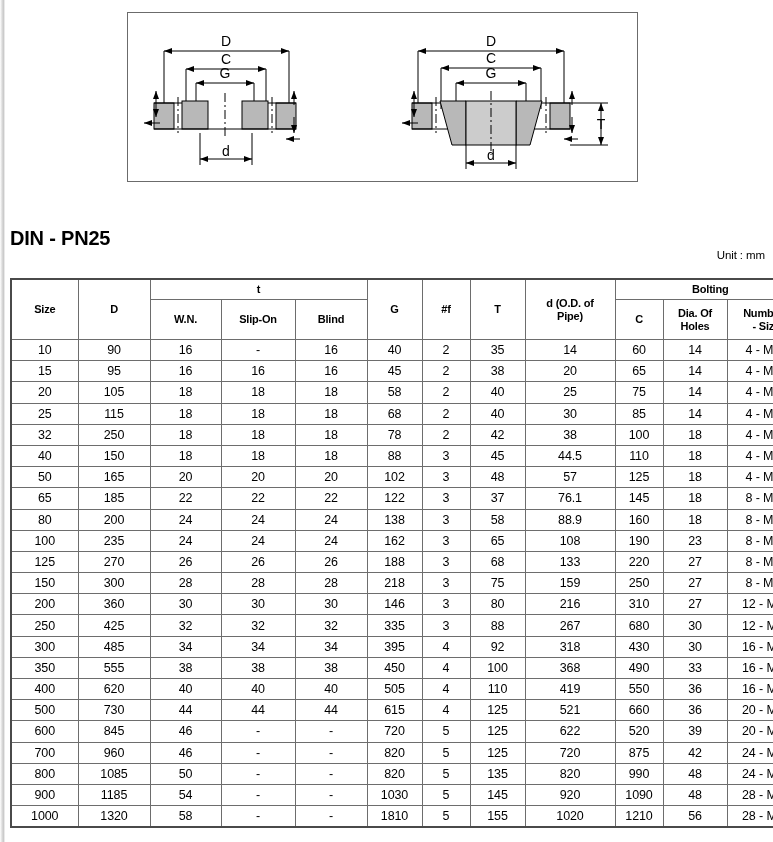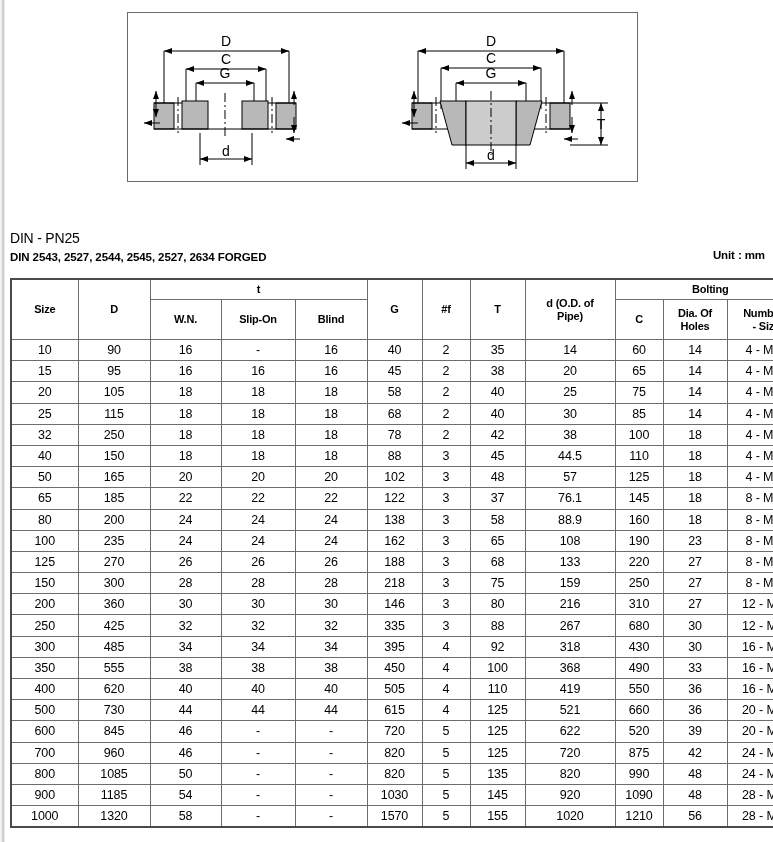--- a/index.html
+++ b/index.html
@@ -43,38 +43,38 @@
   .fig svg { display: block; }
 
   
   #title-block {
     position: absolute;
     left: 10px;
     top: 228px;
     width: 755px;
   }
   #main-title {
-    font-size: 14px;
-    font-weight: normal;
+    font-size: 20px;
+    font-weight: bold;
     letter-spacing: -0.2px;
     line-height: 20px;
   }
   #sub-title {
     font-size: 11.5px;
     font-weight: bold;
     margin-top: 2px;
     line-height: 14px;
     letter-spacing: -0.1px;
   }
   #unit-label {
     position: absolute;
     right: 0px;
     top: 21px;
     font-size: 11.5px;
-    font-weight: bold;
+    font-weight: normal;
     letter-spacing: -0.1px;
   }
 
   
   #spec-table {
     position: absolute;
     left: 10px;
     top: 278px;
     width: 755px;
     border-collapse: collapse;
@@ -265,21 +265,20 @@
         <text x="95" y="65">G</text>
         <text x="95" y="147">d</text>
         <text x="205" y="116">T</text>
       </g>
     </svg>
   </div>
 </div>
 
 <div id="title-block">
   <div id="main-title">DIN - PN25</div>
-  <div id="sub-title">DIN 2543, 2527, 2544, 2545, 2527, 2634 FORGED</div>
   <div id="unit-label">Unit : mm</div>
 </div>
 
 <table id="spec-table">
   <colgroup>
     <col style="width:67px">
       <col style="width:72px">
     <col style="width:71px">
       <col style="width:74px">
       <col style="width:72px">
@@ -628,21 +627,21 @@
         <td>1090</td>
         <td>48</td>
         <td>28 - M45</td>
       </tr>
       <tr>
         <td>1000</td>
         <td>1320</td>
         <td>58</td>
         <td>-</td>
         <td>-</td>
-        <td>1570</td>
+        <td>1810</td>
         <td>5</td>
         <td>155</td>
         <td>1020</td>
         <td>1210</td>
         <td>56</td>
         <td>28 - M52</td>
       </tr>
     </tbody>
 </table>
 

